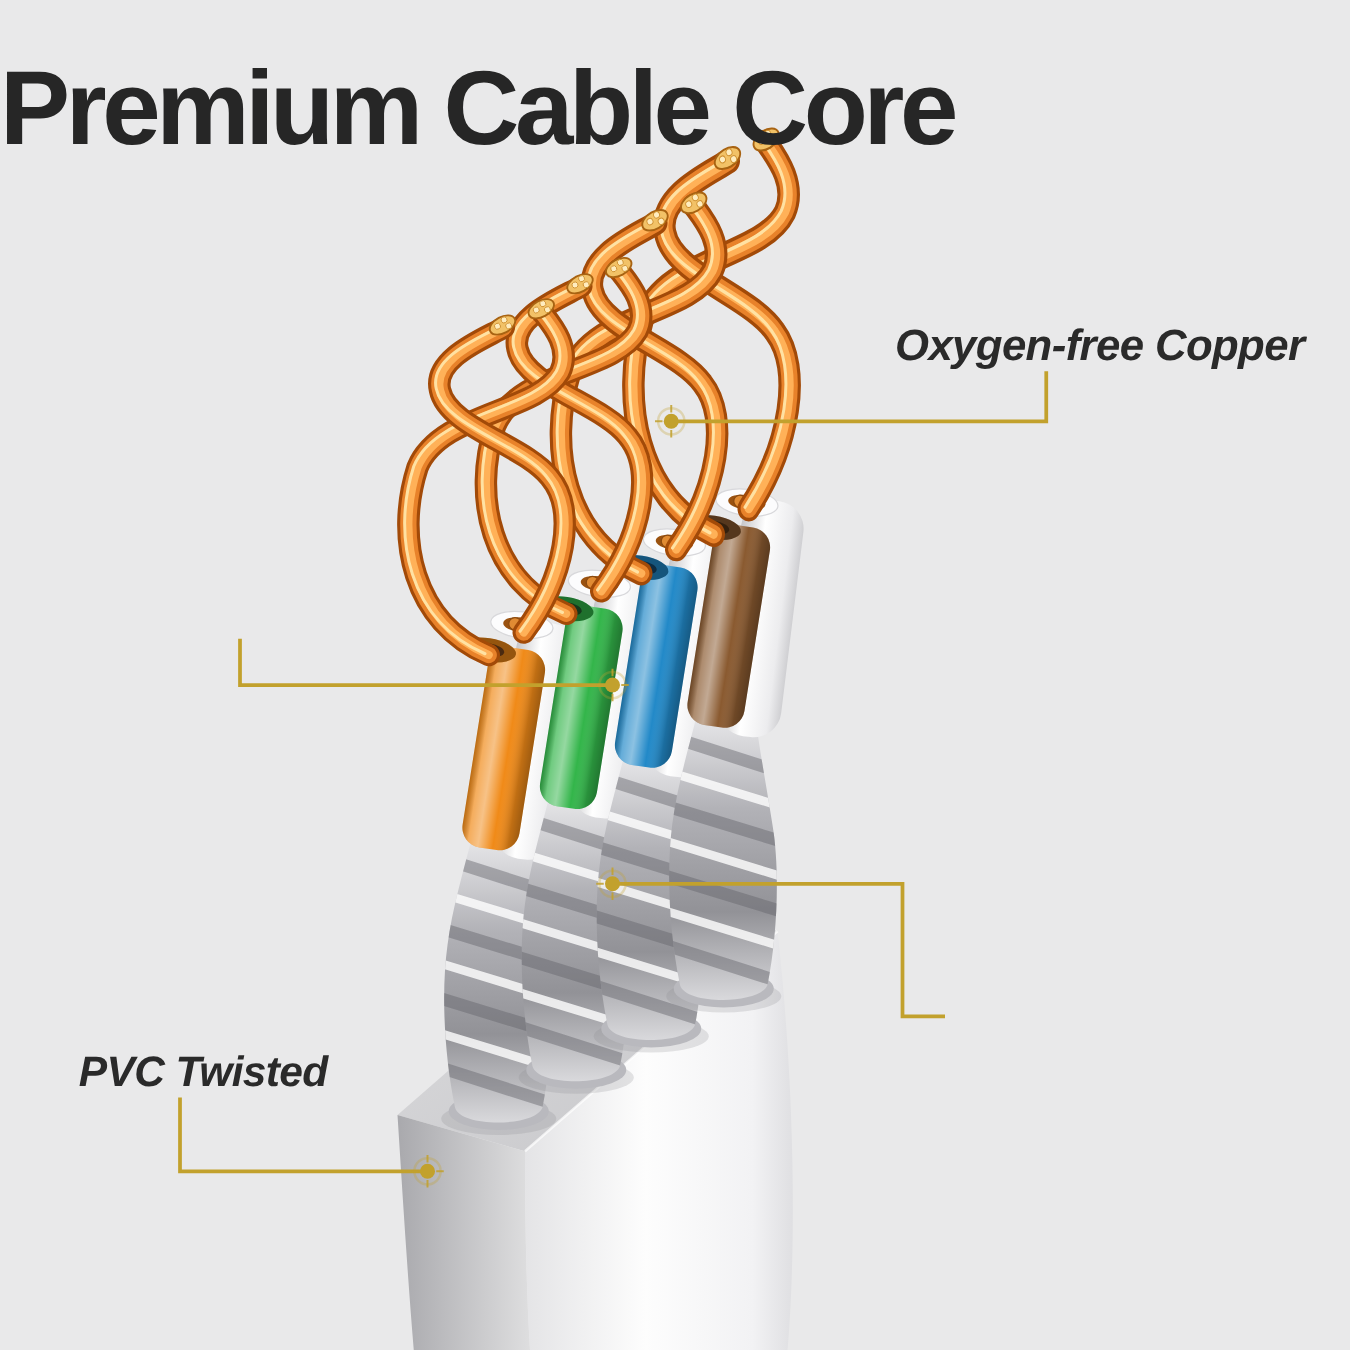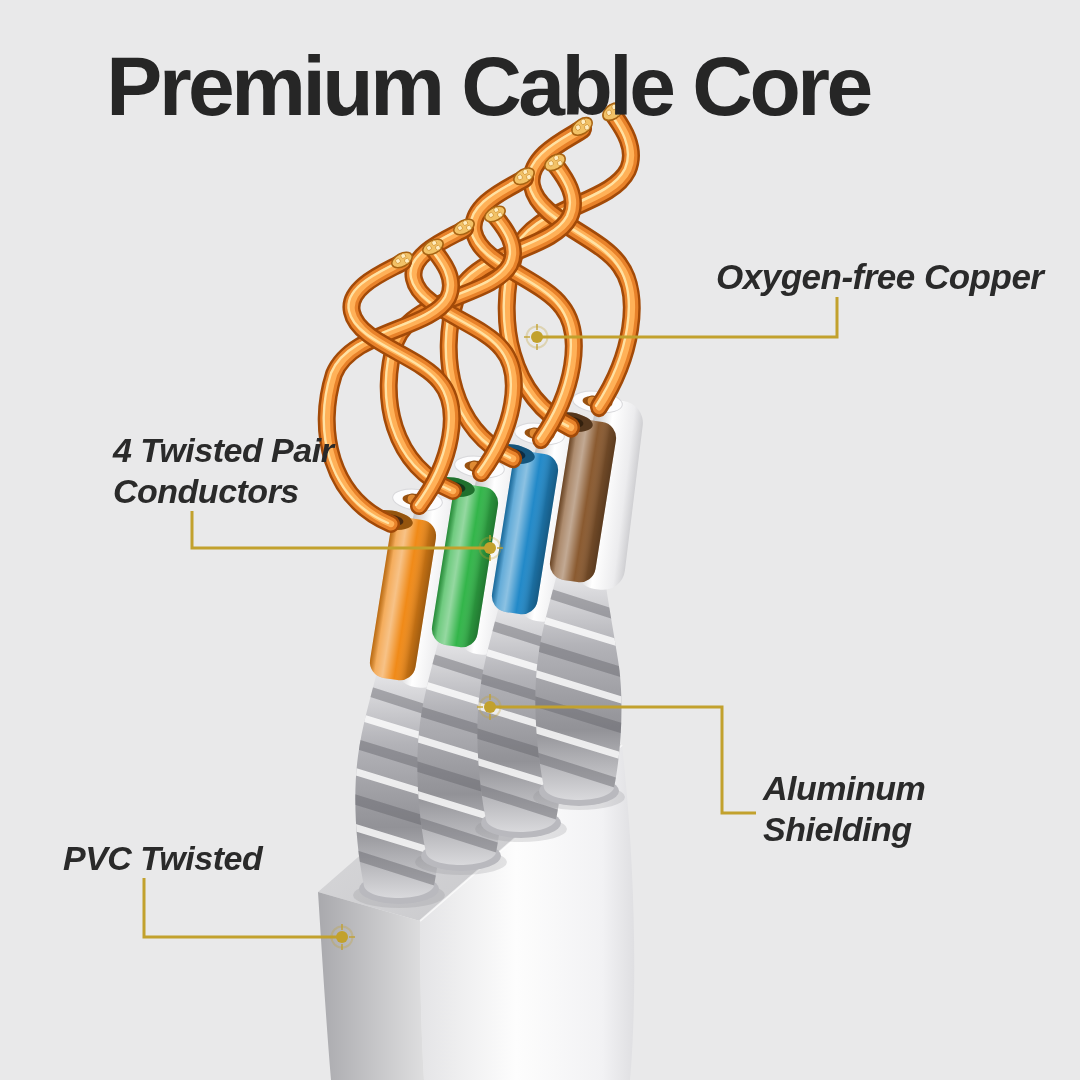--- a/index.html
+++ b/index.html
@@ -3,21 +3,21 @@
 <meta charset="utf-8">
 <style>
   html,body{margin:0;padding:0;}
   body{
     width:1080px;height:1080px;overflow:hidden;position:relative;
     background:var(--background,#e9e9ea);
     font-family:"Liberation Sans", sans-serif;
   }
   .stage{position:absolute;inset:0;}
   .title{
-    position:absolute;top:44px;left:0;width:976px;text-align:center;
+    position:absolute;top:44px;left:0;width:976px;text-align:left;
     font-size:84px;font-weight:bold;letter-spacing:-3.5px;line-height:1;
     color:var(--title_text,#262626);
   }
   .callout{
     position:absolute;
     font-size:34px;font-weight:bold;font-style:italic;line-height:41px;
     color:var(--label_text,#2a2a2a);letter-spacing:-0.5px;white-space:nowrap;
   }
   .co-copper{left:716px;top:256px;font-size:35px;text-align:center;}
   .co-twisted{left:113px;top:430px;}
@@ -335,26 +335,18 @@
       </g>
     </g>
   </svg>
 
   <div class="title">Premium Cable Core</div>
 
   <div class="callout co-copper">
     <span>Oxygen-free Copper</span>
   </div>
 
-  <div class="callout co-twisted">
-    <div>4 Twisted Pair</div>
-    <div>Conductors</div>
-  </div>
-
-  <div class="callout co-shield">
-    <div>Aluminum</div>
-    <div>Shielding</div>
-  </div>
+
 
   <div class="callout co-jacket">
     <span>PVC Twisted</span>
   </div>
 </div>
 
 </body></html>

